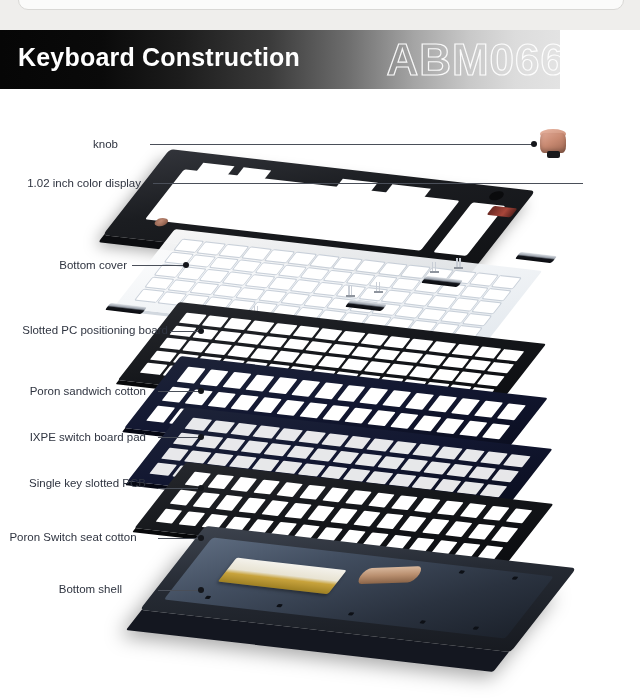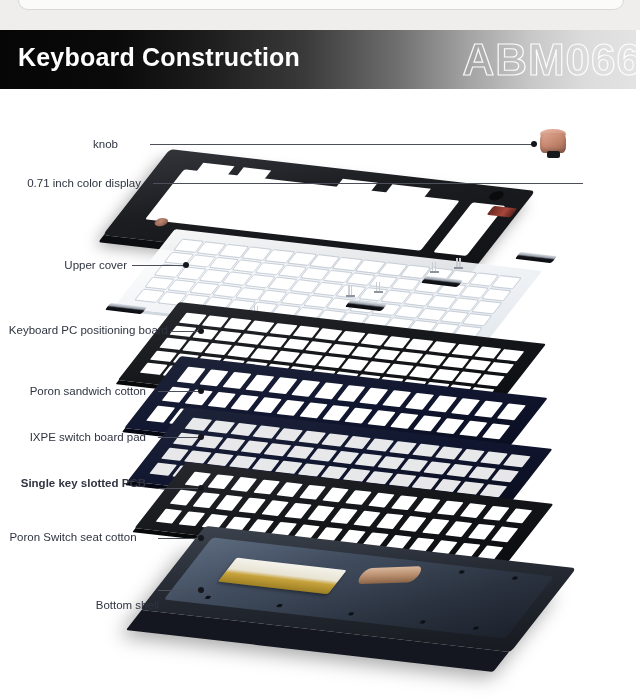--- a/index.html
+++ b/index.html
@@ -31,21 +31,21 @@
     width: 604px; height: 22px;
     border: 1px solid #d9d8d5;
     border-radius: 10px;
     background: #fbfbfa;
   }
 
   
   .banner {
     position: absolute;
     left: 0; top: 30px;
-    width: 636px; height: 59px;
+    width: 560px; height: 59px;
     background: linear-gradient(to right,
         #060606 0%, #0a0a0a 18%, #1c1c1c 32%,
         #3a3a3a 48%, #6d6d6d 62%, #a5a5a5 74%,
         #c9c9c9 84%, #dcdcdc 92%, #e3e3e3 100%);
     overflow: hidden;
   }
   .banner-title {
     position: absolute;
     left: 18px;
     top: 13px;
@@ -676,48 +676,48 @@
     </div>
 
   </div>
 
   <div>
 
     <div class="callout" style="left:0; top:137px; width:118px;">knob</div>
     <div class="leader" style="left:150px; top:144px; width:383px;"></div>
     <div class="leader-dot" style="left:531px; top:141px;"></div>
 
-    <div class="callout" style="left:0; top:176px; width:141px;">0.71 inch color display</div>
+    <div class="callout" style="left:0; top:176px; width:141px;">1.02 inch color display</div>
     <div class="leader" style="left:153px; top:183px; width:430px;"></div>
 
-    <div class="callout" style="left:0; top:258px; width:127px;">Upper cover</div>
+    <div class="callout" style="left:0; top:258px; width:127px;">Bottom cover</div>
     <div class="leader" style="left:132px; top:265px; width:52px;"></div>
     <div class="leader-dot" style="left:183px; top:262px;"></div>
 
-    <div class="callout" style="left:0; top:323px; width:168px;">Keyboard PC positioning board</div>
+    <div class="callout" style="left:0; top:323px; width:168px;">Slotted PC positioning board</div>
     <div class="leader" style="left:170px; top:331px; width:30px;"></div>
     <div class="leader-dot" style="left:198px; top:328px;"></div>
 
     <div class="callout" style="left:0; top:384px; width:146px;">Poron sandwich cotton</div>
     <div class="leader" style="left:158px; top:391px; width:42px;"></div>
     <div class="leader-dot" style="left:198px; top:388px;"></div>
 
     <div class="callout" style="left:0; top:430px; width:146px;">IXPE switch board pad</div>
     <div class="leader" style="left:158px; top:437px; width:42px;"></div>
     <div class="leader-dot" style="left:198px; top:434px;"></div>
 
-    <div class="callout two-line" style="left:0; top:472px; width:146px;font-weight:bold;">
+    <div class="callout two-line" style="left:0; top:472px; width:146px;">
       <div>Single key slotted PCB</div>
     </div>
     <div class="leader" style="left:158px; top:488px; width:42px;"></div>
     <div class="leader-dot" style="left:198px; top:485px;"></div>
 
     <div class="callout" style="left:0; top:530px; width:146px;text-align:center;">Poron Switch seat cotton</div>
     <div class="leader" style="left:158px; top:538px; width:42px;"></div>
     <div class="leader-dot" style="left:198px; top:535px;"></div>
 
-    <div class="callout" style="left:0; top:598px; width:135px;padding-left:24px;">Bottom shell</div>
+    <div class="callout" style="left:0; top:582px; width:122px;">Bottom shell</div>
     <div class="leader" style="left:158px; top:590px; width:42px;"></div>
     <div class="leader-dot" style="left:198px; top:587px;"></div>
 
   </div>
 
 </div>
 
 </body></html>

